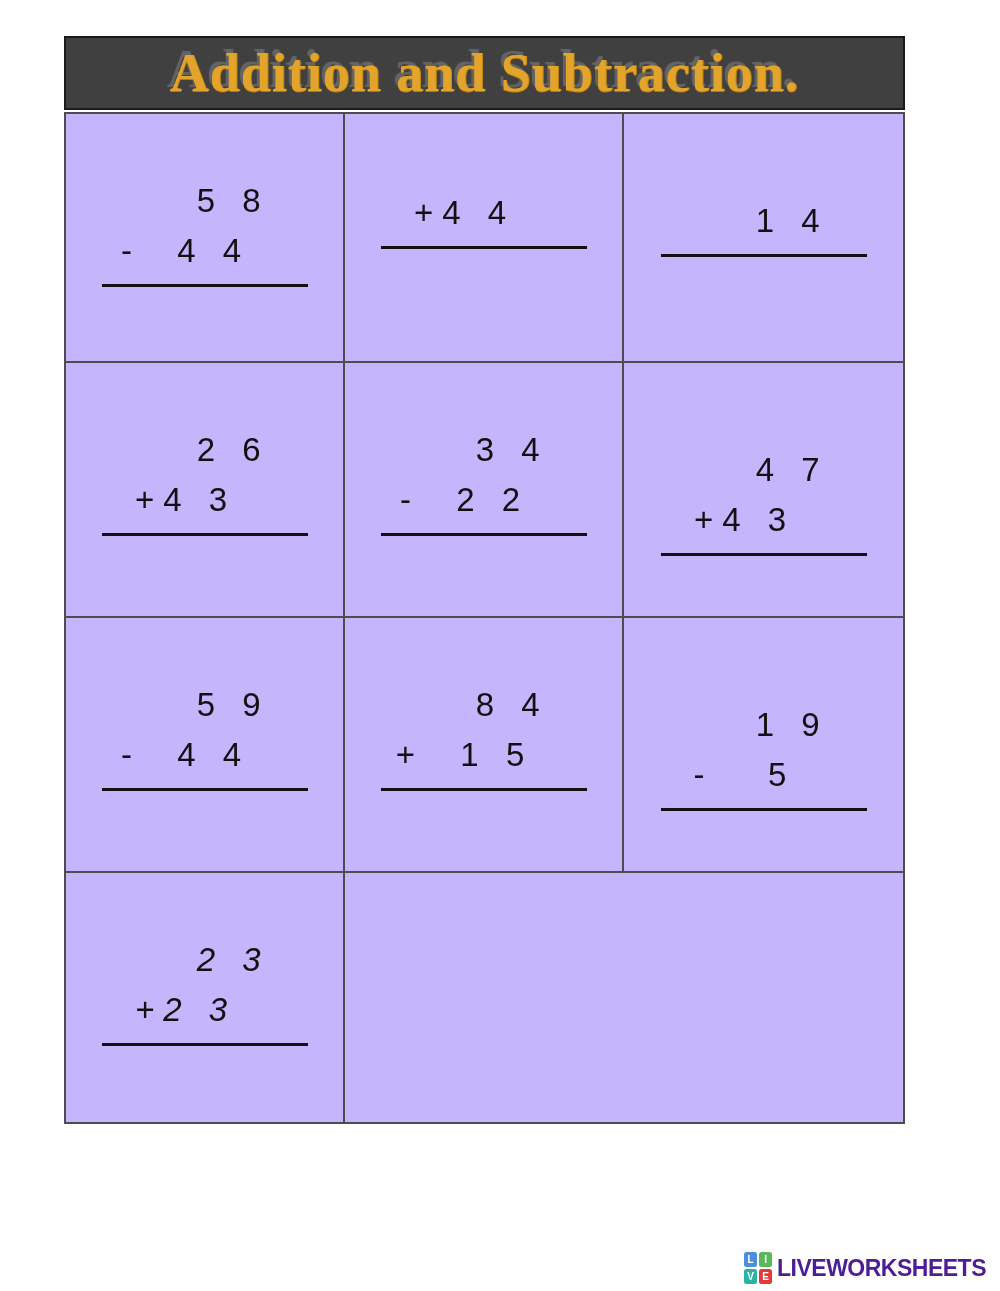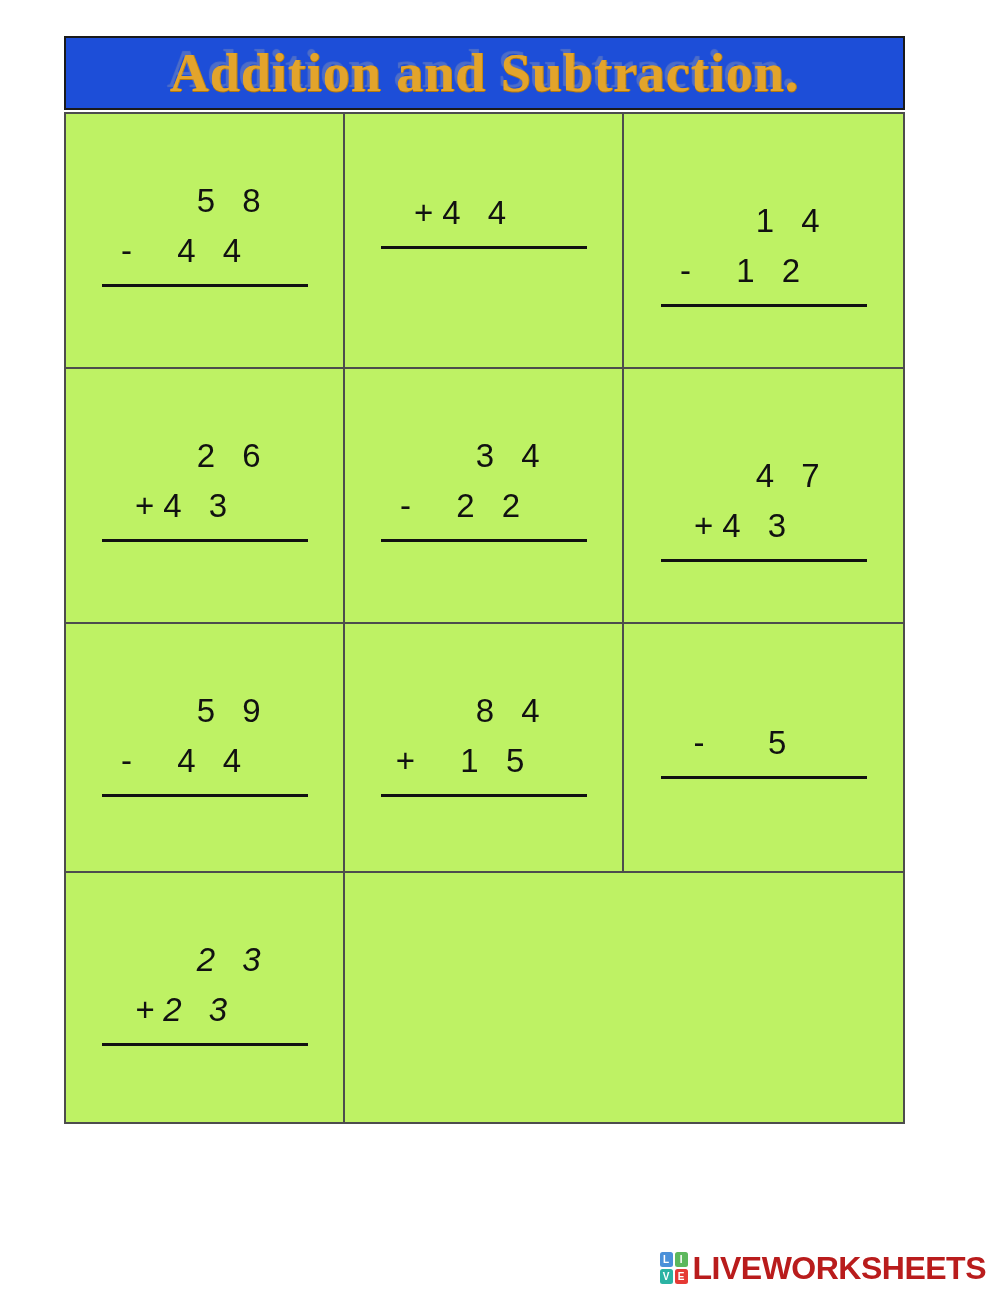--- a/index.html
+++ b/index.html
@@ -10,21 +10,21 @@
     position:relative;
     overflow:hidden;
   }
 
   
   .title-box{
     position:absolute;
     left:64px; top:36px;
     width:837px; height:70px;
     border:2px solid #1a1a1a;
-    background:#1d4ed8;
+    background:#404040;
     display:flex;align-items:center;justify-content:center;
   }
   .title-text{
     font-family:"Liberation Serif", serif;
     font-weight:bold;
     font-size:54px;
     letter-spacing:1px;
     color:#E3A42B;
     text-shadow:
       -3px -4px 1px rgba(170,170,170,0.35),
@@ -35,21 +35,21 @@
 
   
   .grid{
     position:absolute;
     left:64px; top:112px;
     width:837px; height:1008px;
     border:2px solid #4d4d4d;
     display:grid;
     grid-template-columns:repeat(3,1fr);
     grid-template-rows:repeat(4,1fr);
-    background:#bef264;
+    background:#c4b5fd;
   }
   .cell{
     border-right:2px solid #4d4d4d;
     border-bottom:2px solid #4d4d4d;
     position:relative;
   }
   .cell:nth-child(3n){border-right:none;margin-top:20px;}
   .cell:nth-child(n+10){border-bottom:none;font-style:italic;}
 
   .problem{
@@ -100,24 +100,24 @@
   }
   .logo-icon .tile{
     border-radius:2.5px;
     color:#ffffff;
     font-size:10px;
     font-weight:bold;
     display:flex;align-items:center;justify-content:center;
     line-height:1;
   }
   .logo-text{
-    font-size:32px;
+    font-size:23px;
     font-weight:800;
     letter-spacing:-0.5px;
-    color:#b91c1c;
+    color:#4c1d95;
     white-space:nowrap;
   }
 </style>
 </head>
 <body>
 
 <div class="title-box">
   <div class="title-text">Addition and Subtraction.</div>
 </div>
 
@@ -136,21 +136,20 @@
     <div class="problem">
       <div class="num-bottom">+4 4</div>
       <div class="answer-line"></div>
       <div class="answer-area"></div>
     </div>
   </div>
 
   <div class="cell">
     <div class="problem">
       <div class="num-top">1 4</div>
-      <div class="num-bottom">-  1 2</div>
       <div class="answer-line"></div>
       <div class="answer-area"></div>
     </div>
   </div>
 
   <div class="cell">
     <div class="problem">
       <div class="num-top">2 6</div>
       <div class="num-bottom">+4 3</div>
       <div class="answer-line"></div>
@@ -191,20 +190,21 @@
     <div class="problem">
       <div class="num-top">8 4</div>
       <div class="num-bottom">+  1 5</div>
       <div class="answer-line"></div>
       <div class="answer-area"></div>
     </div>
   </div>
 
   <div class="cell">
     <div class="problem">
+      <div class="num-top">1 9</div>
       <div class="num-bottom">-   5</div>
       <div class="answer-line"></div>
       <div class="answer-area"></div>
     </div>
   </div>
 
   <div class="cell">
     <div class="problem">
       <div class="num-top">2 3</div>
       <div class="num-bottom">+2 3</div>

